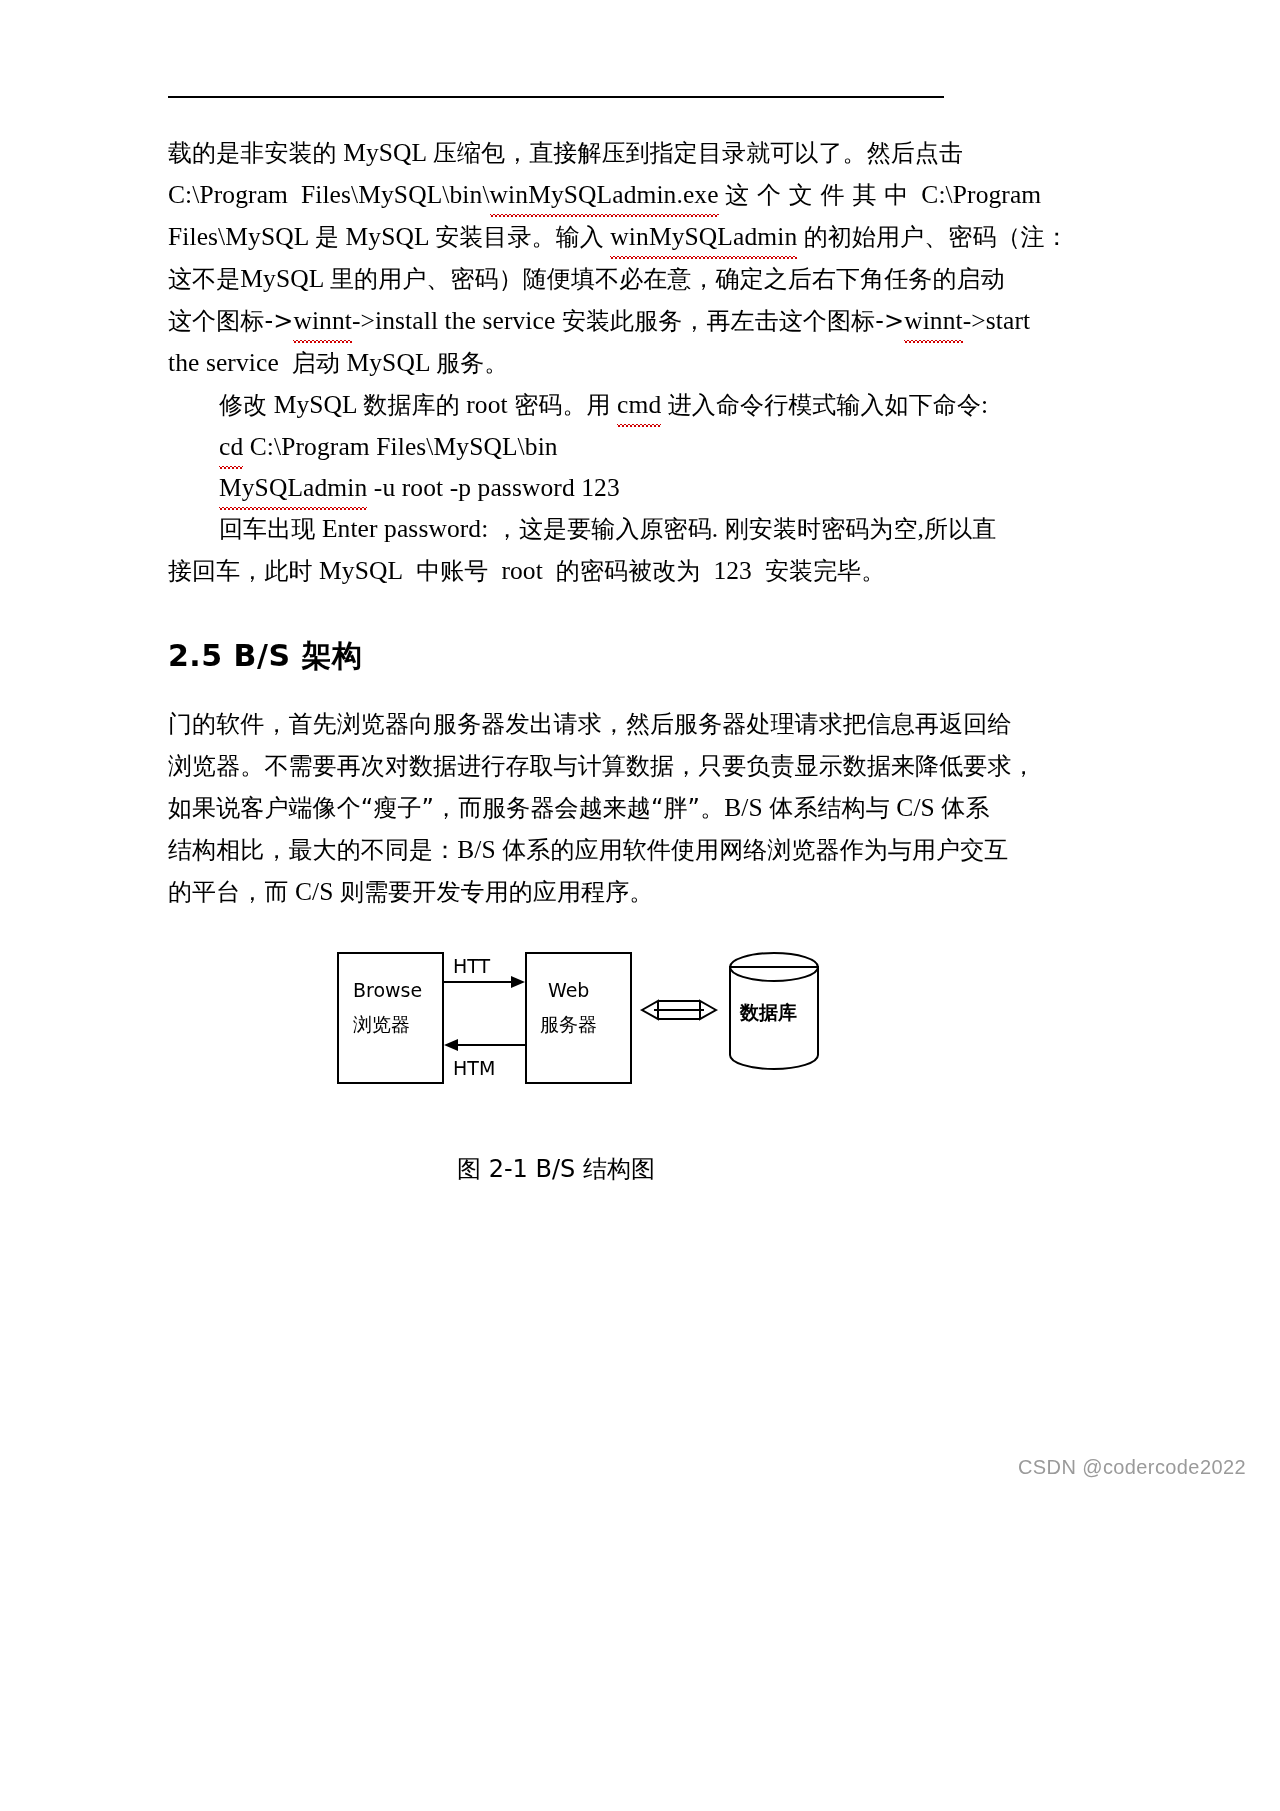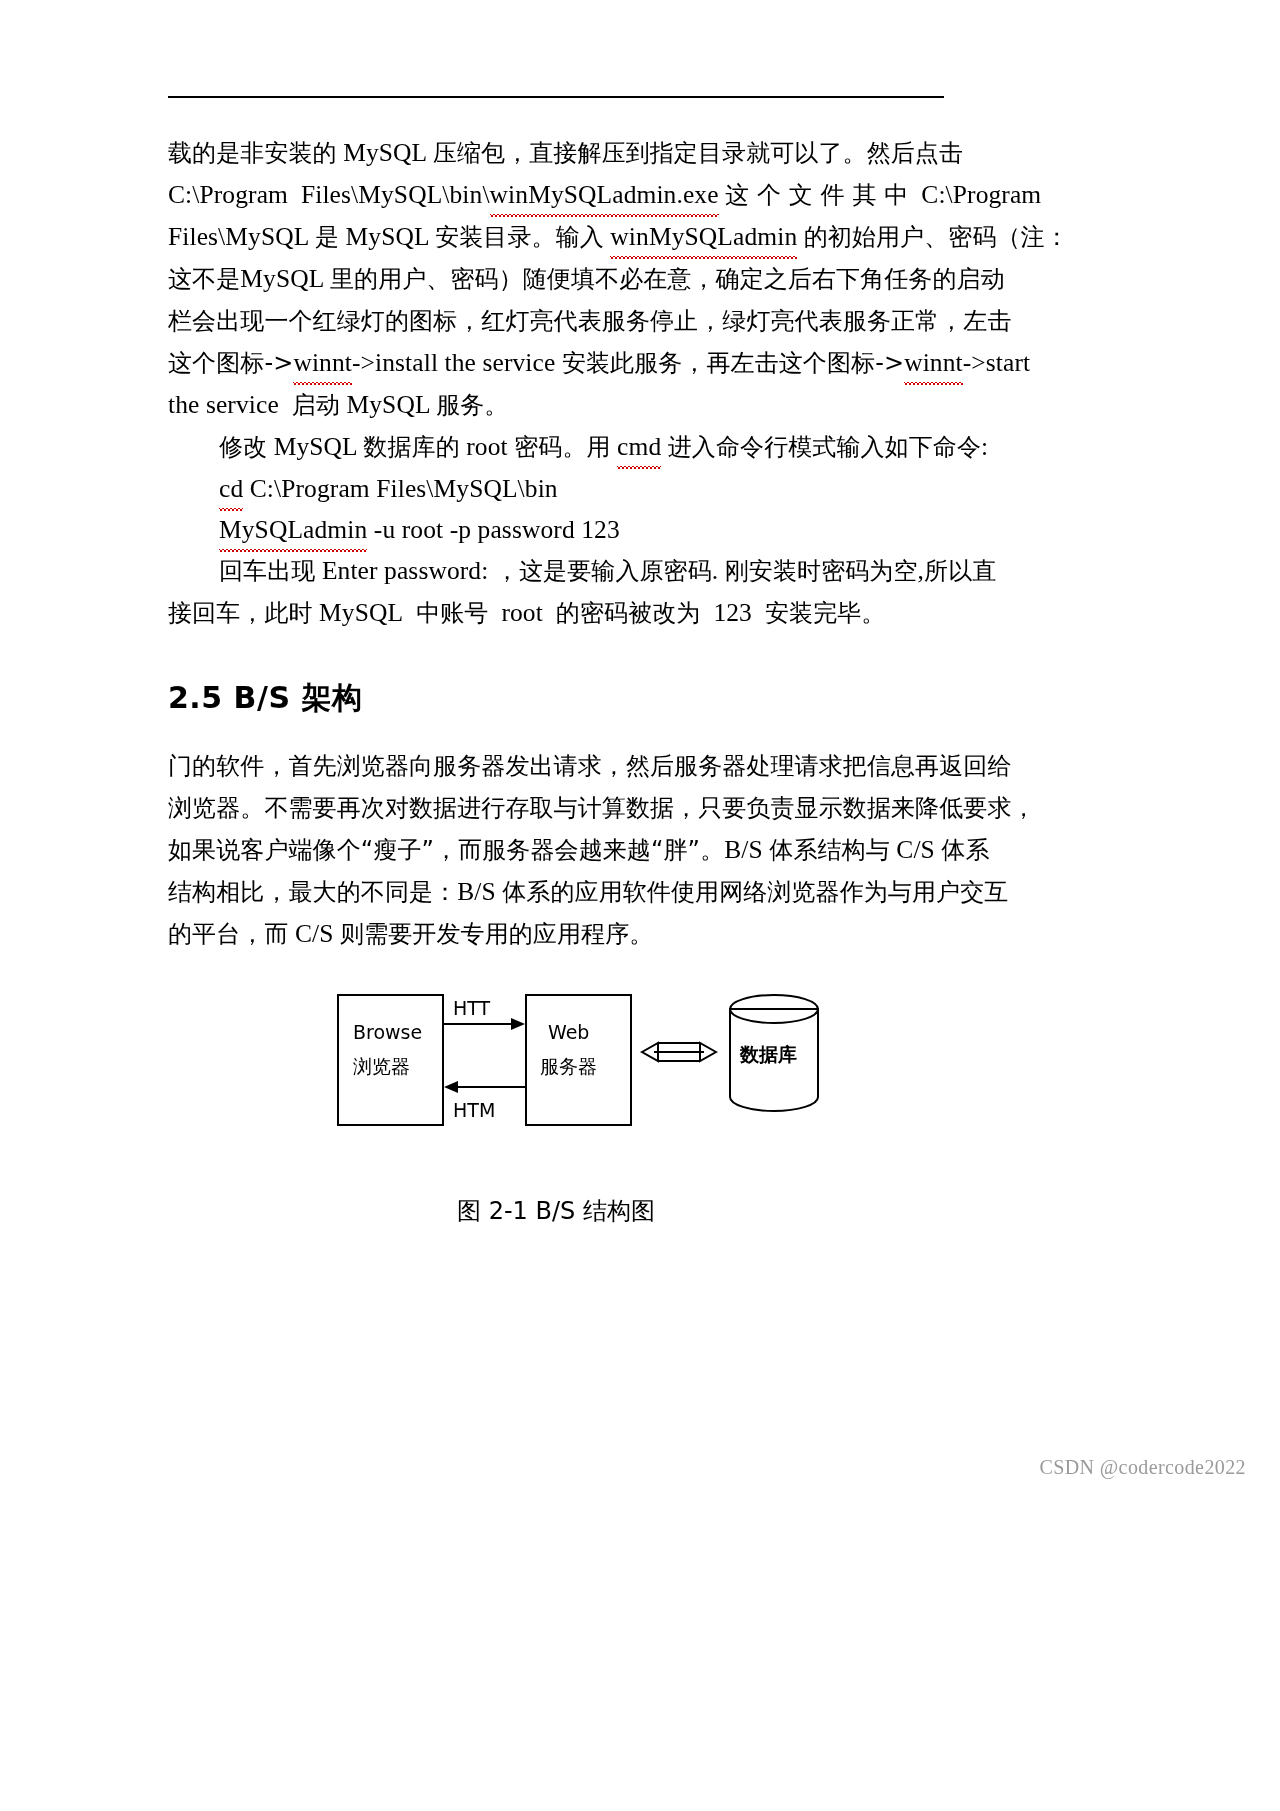--- a/index.html
+++ b/index.html
@@ -106,21 +106,21 @@
     margin-top: 8px;
     font-family: "DejaVu Sans", "Liberation Sans", sans-serif;
   }
 
   .watermark {
     position: absolute;
     right: 34px;
     bottom: 22px;
     font-size: 20px;
     color: #9a9a9a;
-    font-family: Liberation Serif, serif;
+    font-family: Liberation Sans, sans-serif;
     letter-spacing: 0.4px;
   }
 </style>
 </head>
 <body>
 
 <div class="page">
 
   <div class="content">
 
@@ -131,23 +131,20 @@
         <span class="han">载的是非安装的</span> <span class="lat">MySQL</span> <span class="han">压缩包，直接解压到指定目录就可以了。然后点击</span>
       </div>
       <div class="body-line">
         <span class="lat">C:\Program&nbsp; Files\MySQL\bin\<span class="squig">winMySQLadmin.exe</span></span> <span class="han">这&nbsp;个&nbsp;文&nbsp;件&nbsp;其&nbsp;中</span>&nbsp; <span class="lat">C:\Program</span>
       </div>
       <div class="body-line">
         <span class="lat">Files\MySQL</span> <span class="han">是</span> <span class="lat">MySQL</span> <span class="han">安装目录。输入</span> <span class="lat"><span class="squig">winMySQLadmin</span></span> <span class="han">的初始用户、密码（注：</span>
       </div>
       <div class="body-line">
         <span class="han">这不是</span><span class="lat">MySQL</span> <span class="han">里的用户、密码）随便填不必在意，确定之后右下角任务的启动</span>
-      </div>
-      <div class="body-line">
-        <span class="han">栏会出现一个红绿灯的图标，红灯亮代表服务停止，绿灯亮代表服务正常，左击</span>
       </div>
       <div class="body-line">
         <span class="han">这个图标-&gt;</span><span class="lat"><span class="squig">winnt</span>-&gt;install the service</span> <span class="han">安装此服务，再左击这个图标-&gt;</span><span class="lat"><span class="squig">winnt</span>-&gt;start</span>
       </div>
       <div class="body-line">
         <span class="lat">the service</span>&nbsp; <span class="han">启动</span> <span class="lat">MySQL</span> <span class="han">服务。</span>
       </div>
     </div>
 
     <div>

